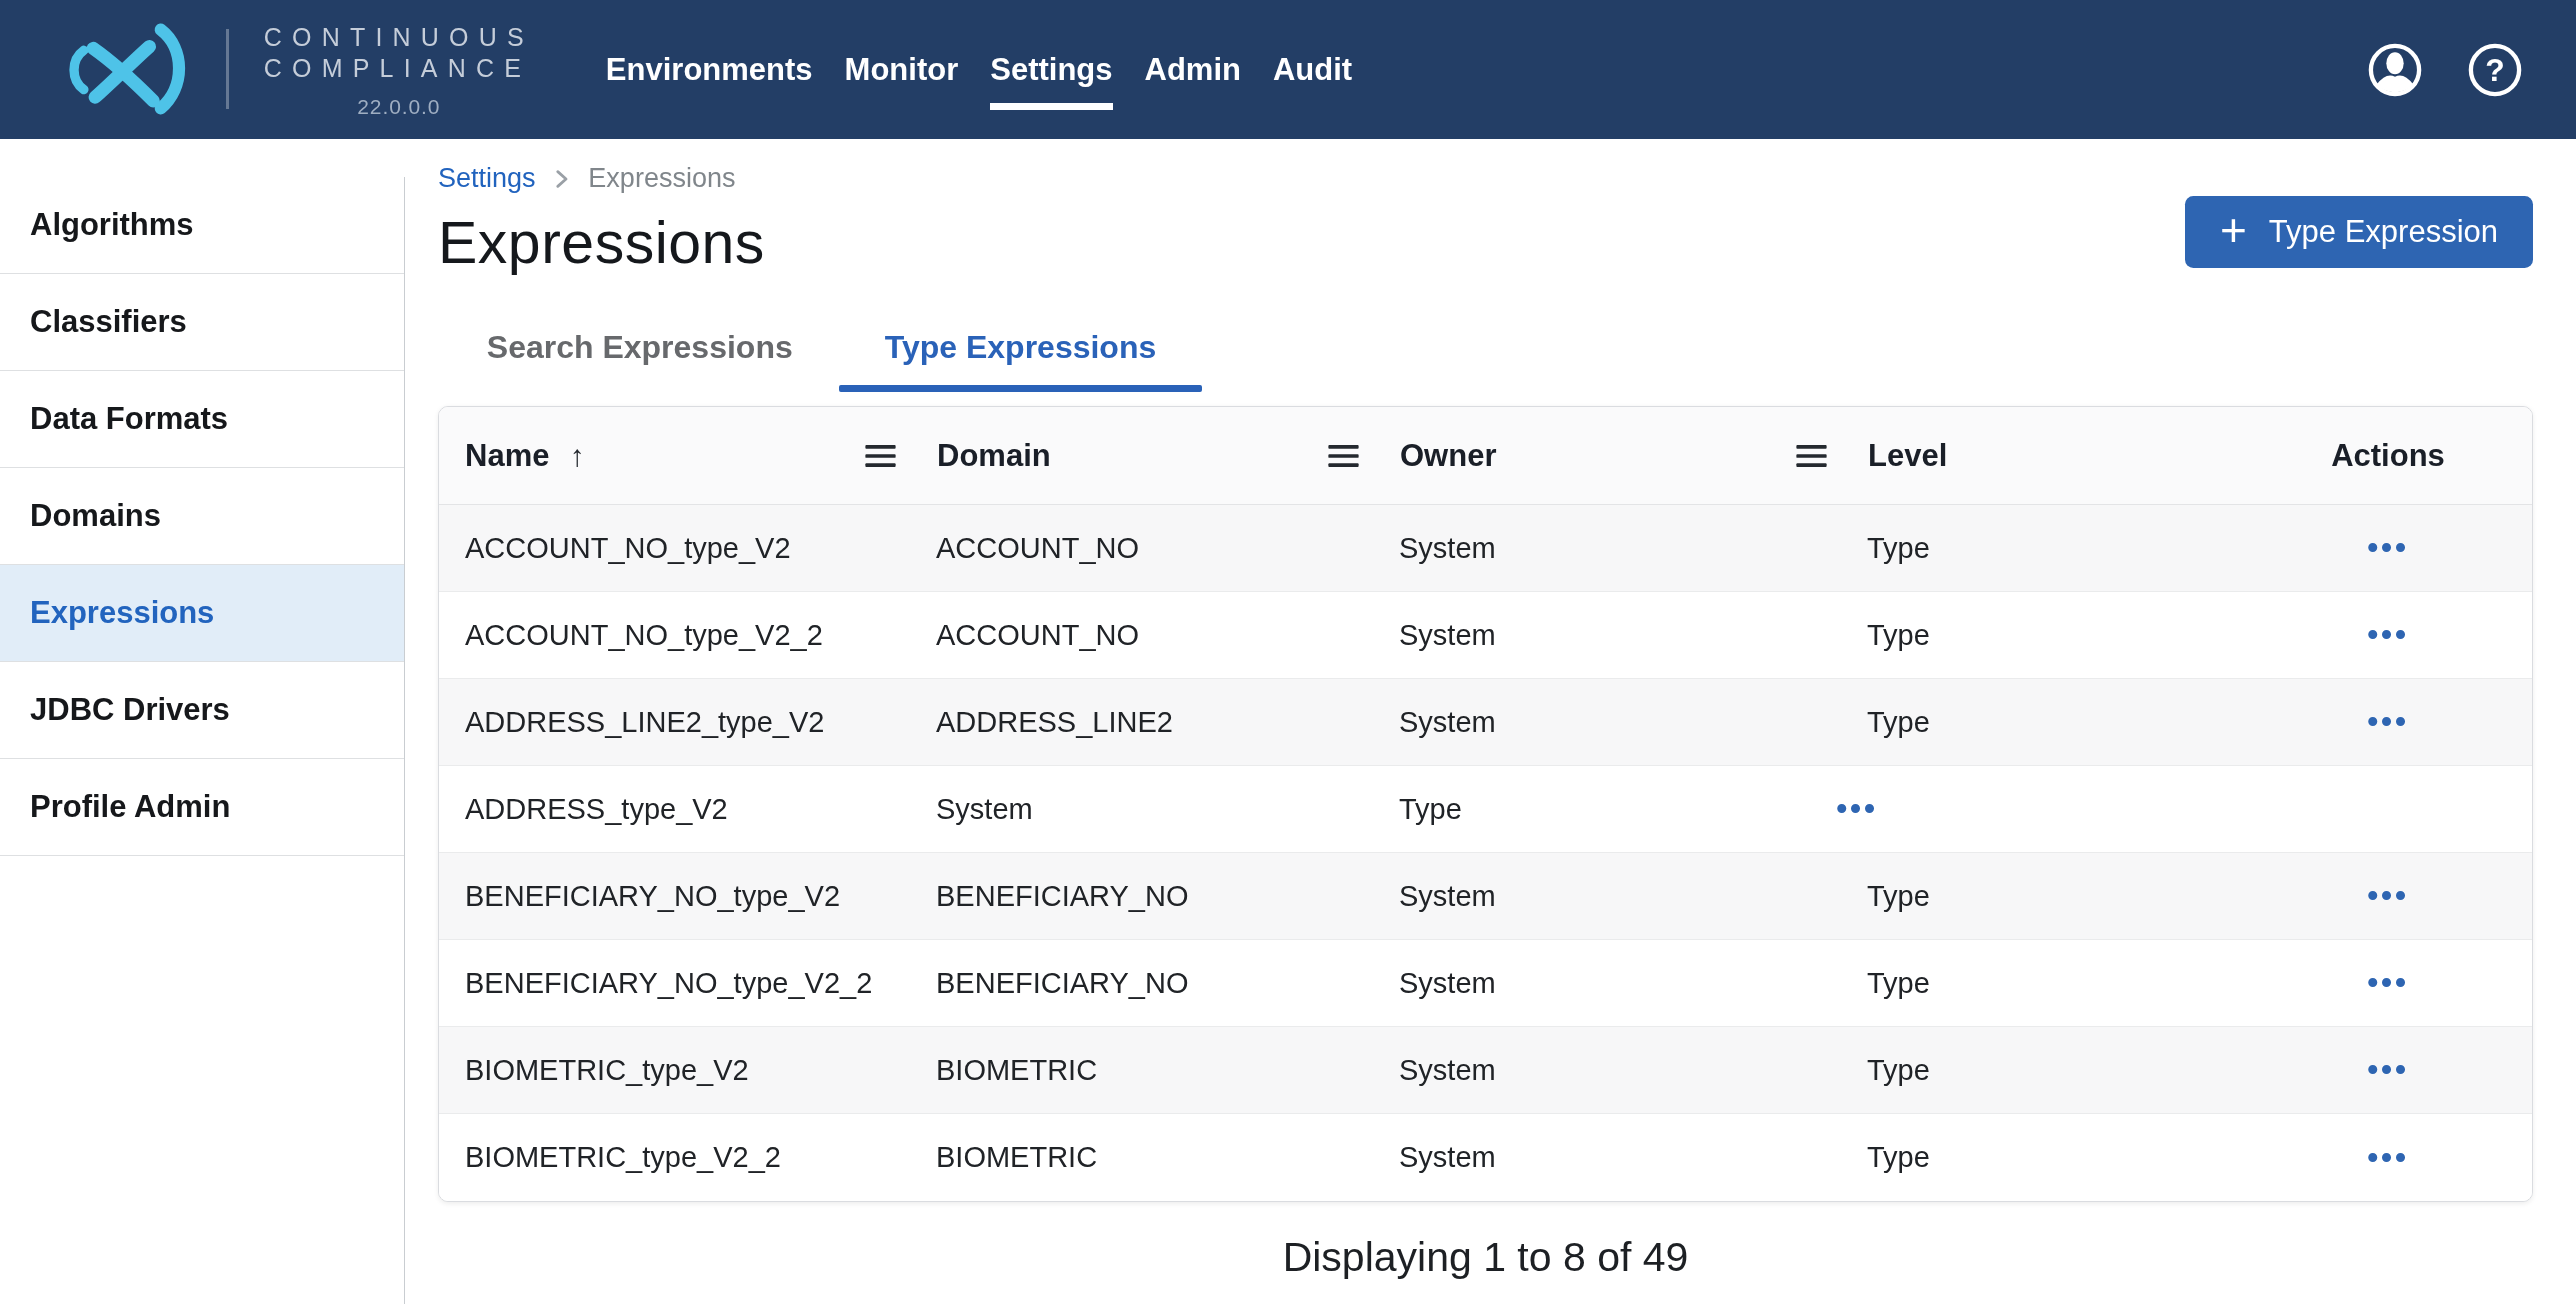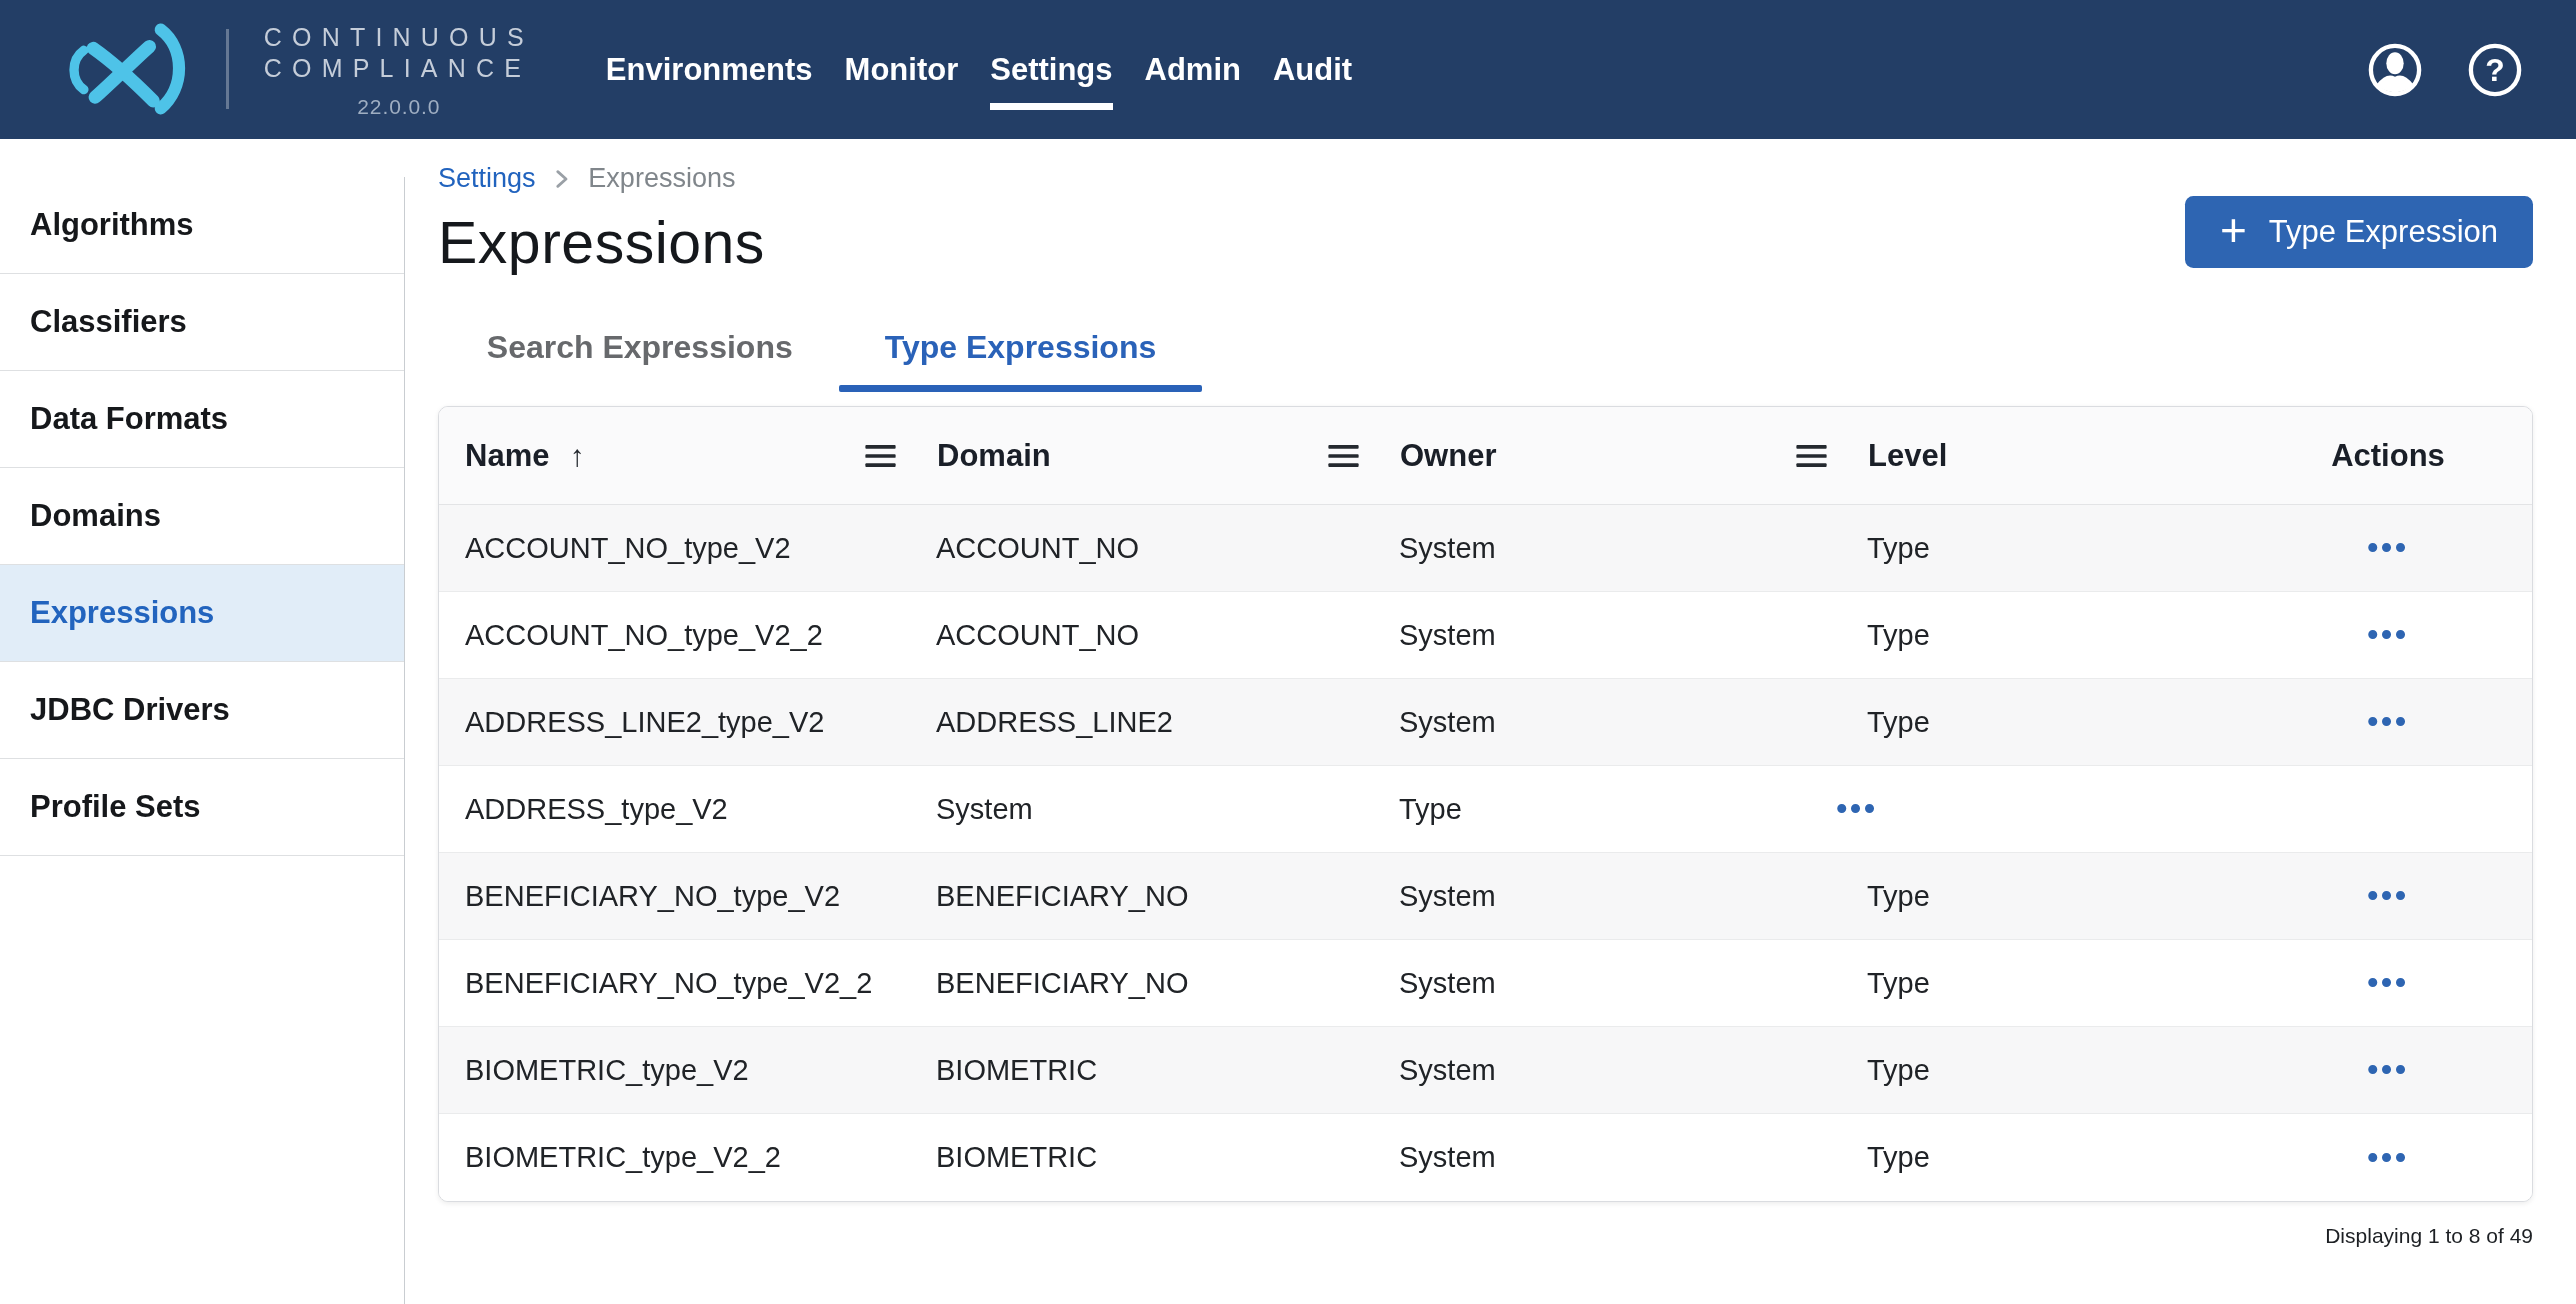--- a/index.html
+++ b/index.html
@@ -107,21 +107,21 @@
   }
   .trow:nth-child(even) { background:#F7F7F8; }
   .trow:last-child { border-bottom:none; }
   .td-name { padding-left:26px; }
   .td-pad { padding-left:71px; }
   .dots {
     color:#2E65B2; font-size:31.5px; font-weight:700; letter-spacing:2.8px;
     cursor:pointer; line-height:1;
   }
 
-  .table-footer { margin-top:22px; text-align:right; font-size:21px; color:#1D2024; }
+  .table-footer { margin-top:32px; text-align:center; font-size:41px; color:#1D2024; }
 </style>
 </head>
 <body>
 
 <div class="topnav">
   <div class="brand">
     <svg class="logo-svg" viewBox="0 0 160 100">
       <path d="M34 30 C20 40 20 62 34 72" fill="none" stroke="#4EC3E8" stroke-width="10" stroke-linecap="round"></path>
       <path d="M44 28 C64 42 88 64 108 84" fill="none" stroke="#4EC3E8" stroke-width="14" stroke-linecap="round"></path>
       <path d="M104 26 C86 42 62 66 46 80" fill="none" stroke="#4EC3E8" stroke-width="14" stroke-linecap="round"></path>
@@ -156,21 +156,21 @@
   </div>
 </div>
 
 <div class="sidebar">
   <div class="side-item">Algorithms</div>
   <div class="side-item">Classifiers</div>
   <div class="side-item">Data Formats</div>
   <div class="side-item">Domains</div>
   <div class="side-item active">Expressions</div>
   <div class="side-item">JDBC Drivers</div>
-  <div class="side-item">Profile Sets</div>
+  <div class="side-item">Profile Admin</div>
 </div>
 
 <div class="content">
 
   <div class="breadcrumb">
     <span class="crumb-link">Settings</span>
     <span class="crumb-sep">
       <svg width="15.8" height="24" viewBox="0 0 17 26">
           <polyline points="4,5 13,13 4,21" fill="none" stroke="#9AA0A6" stroke-width="3" stroke-linecap="round" stroke-linejoin="round"></polyline>
         </svg>

